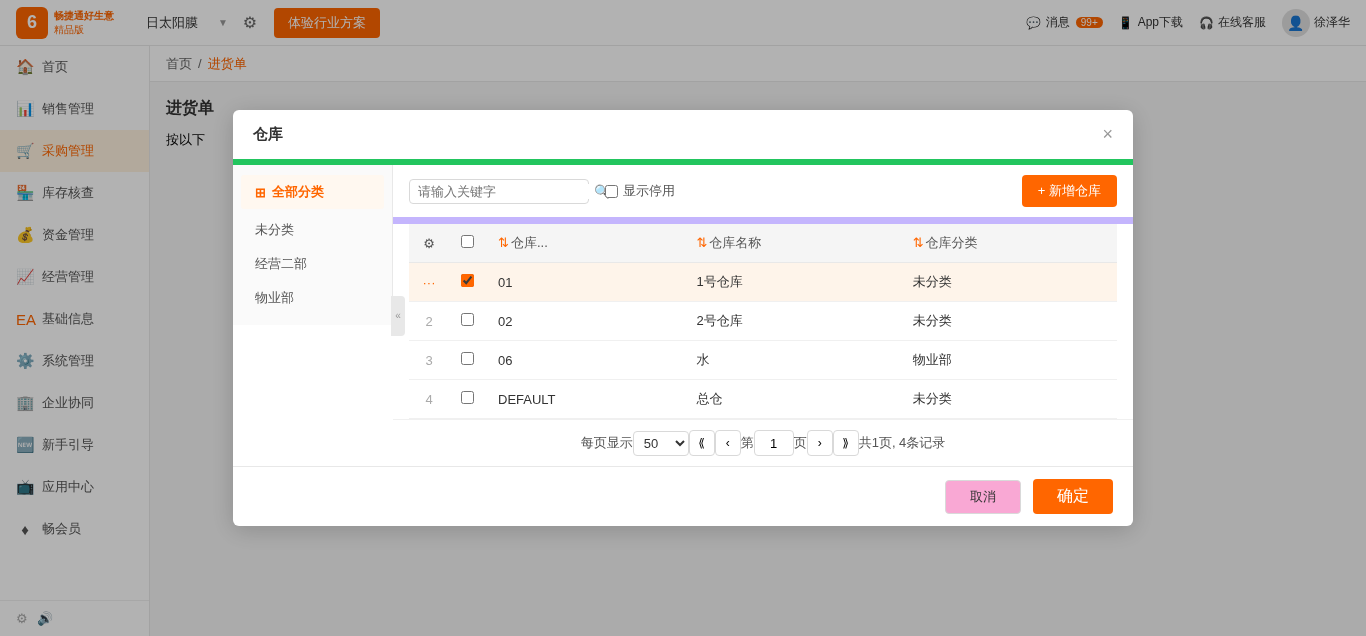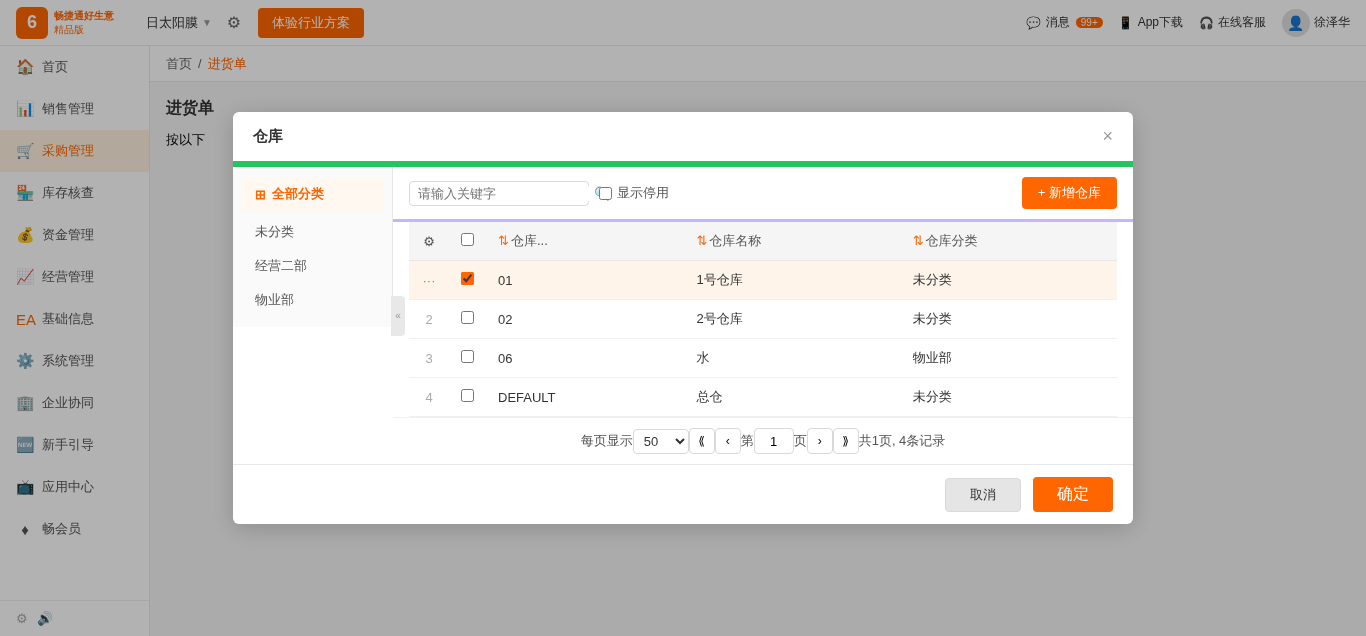--- a/index.html
+++ b/index.html
@@ -23,21 +23,21 @@
       gap: 6px;
     }
     .logo-icon {
       width: 32px; height: 32px;
       background: #f60;
       border-radius: 6px;
       display: flex; align-items: center; justify-content: center;
       color: #fff; font-size: 18px; font-weight: bold;
     }
     .topbar-store {
-      display: flex; align-items: center; gap: 4px;
+      display: flex; align-items: center; gap: 20px;
       margin-left: 10px; cursor: pointer; color: #333;
     }
     .topbar-store .chevron { color: #999; font-size: 10px; }
     .topbar-gear {
       margin-left: 8px;
       width: 28px; height: 28px; display: flex; align-items: center; justify-content: center;
       color: #666; font-size: 16px; cursor: pointer;
     }
     .topbar-trial {
       margin-left: 10px;
@@ -144,22 +144,22 @@
     }
     .modal-sidebar-item {
       padding: 8px 22px; cursor: pointer; color: #555; font-size: 13px;
     }
     .modal-sidebar-wrapper { position: relative; }
 
     
     .modal-main { flex: 1; display: flex; flex-direction: column; overflow: hidden; }
     .modal-toolbar {
       padding: 10px 16px;
-      display: flex; align-items: center; gap: 10px;
-      border-bottom: 3px solid #c4b5fd;
+      display: flex; align-items: center; gap: 16px;
+      border-bottom: 7px solid #c4b5fd;
     }
     .search-box {
       display: flex; align-items: center;
       border: 1px solid #d9d9d9; border-radius: 4px;
       padding: 4px 8px; width: 180px; background: #fff;
     }
     .search-box input { border: none; outline: none; font-size: 13px; flex: 1; color: #999; }
     .search-icon { color: #bbb; cursor: pointer; }
     .checkbox-label { display: flex; align-items: center; gap: 5px; color: #555; font-size: 13px; cursor: pointer; }
     .btn-add { margin-left: auto; background: #f60; color: #fff; border: none; padding: 7px 16px; border-radius: 4px; cursor: pointer; font-size: 13px; }
@@ -194,21 +194,21 @@
       width: 40px; height: 26px; border: 1px solid #d9d9d9; border-radius: 4px;
       text-align: center; font-size: 13px;
     }
 
     
     .modal-footer {
       padding: 12px 20px;
       border-top: 1px solid #e8e8e8;
       display: flex; align-items: center; justify-content: flex-end; gap: 12px;
     }
-    .btn-cancel { padding: 7px 24px; border: 1px solid #d9d9d9; border-radius: 4px; background: #e5e5e5; cursor: pointer; font-size: 13px; color: #333; }
+    .btn-cancel { padding: 7px 24px; border: 1px solid #d9d9d9; border-radius: 4px; background: #f9a8d4; cursor: pointer; font-size: 13px; color: #333; }
     .btn-confirm { padding: 7px 24px; border: none; border-radius: 4px; background: #f60; cursor: pointer; font-size: 16px; color: #fff; }
   </style>
 </head>
 <body>
 
 <div class="topbar">
   <div class="topbar-logo">
     <div class="logo-icon">6</div>
     <div>
       <div style="font-size:10px;color:#f60;font-weight:bold;">畅捷通好生意</div>

